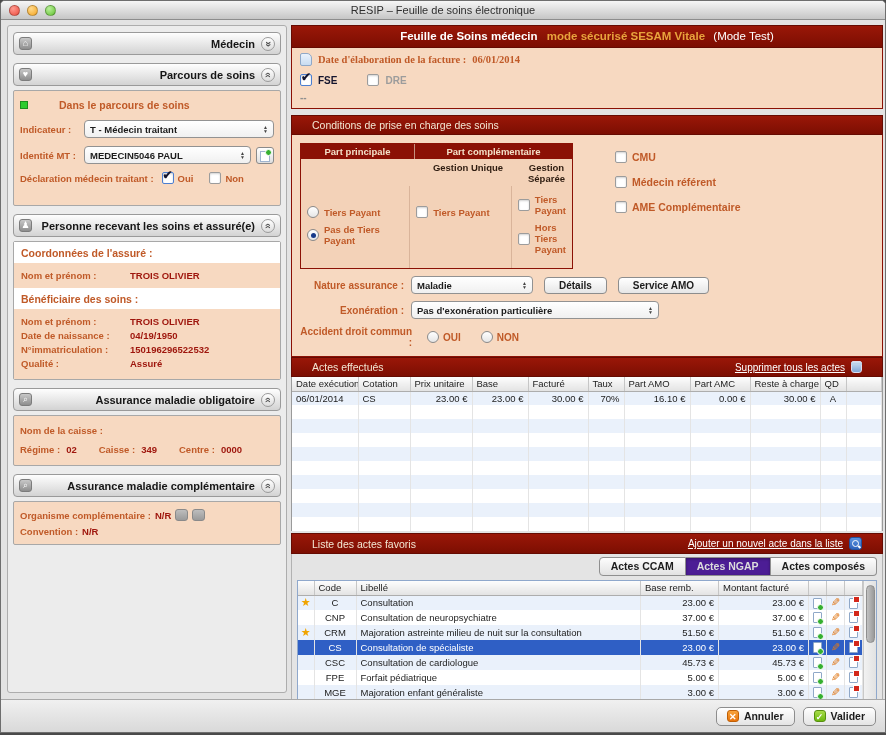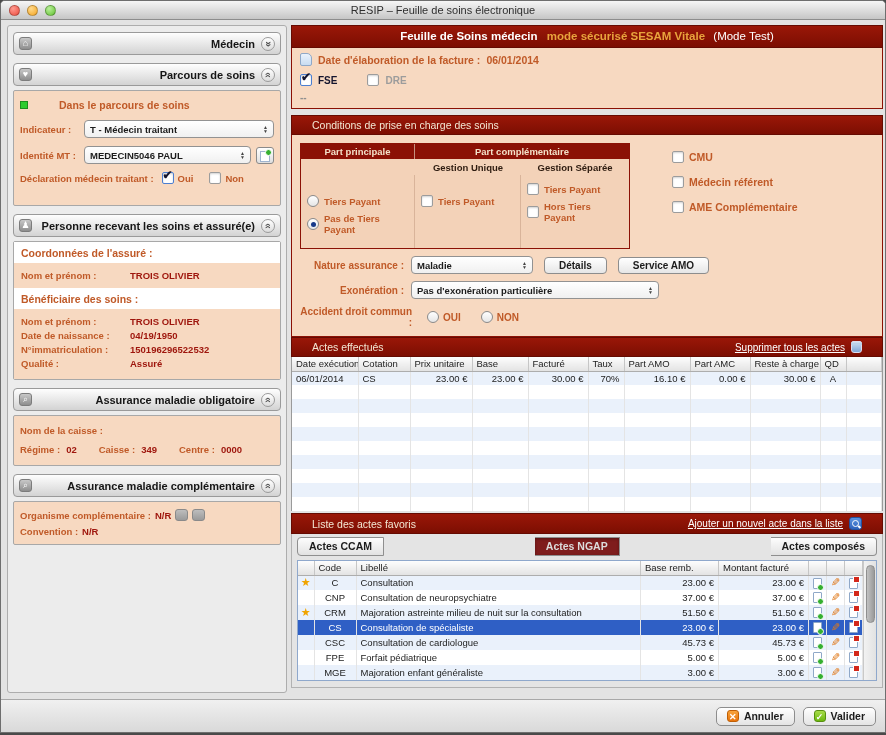--- a/index.html
+++ b/index.html
@@ -60,38 +60,38 @@
 
   
   .fs-header { background:linear-gradient(#9A1708,#7C0E02); border:1px solid #650B02; color:#fff; text-align:center; font-size:11.5px; padding:4px 0 5px; }
   .fs-header .t1 { font-weight:bold; }
   .fs-header .t2 { color:#E8A33D; font-weight:bold; margin-left:6px; }
   .fs-header .t3 { margin-left:5px; }
 
   .facture { background:#F7D9C1; border:1px solid #8B1105; border-top:none; padding:5px 8px 3px; }
   .date-row { display:flex; align-items:center; gap:6px; }
   .cal-icon { width:12px; height:13px; background:linear-gradient(#eaf2fc,#c8dcf2); border:1px solid #8fa8c8; border-radius:2px 5px 2px 2px; }
-  .date-row .txt { color:#C05A28; font-weight:bold; font-size:10.5px; }
+  .date-row .txt { color:#C05A28; font-weight:bold; font-size:10.5px;font-family:Liberation Serif, serif; }
   .fsedre { display:flex; align-items:center; gap:6px; margin:8px 0 2px; }
   .fsedre .flabel { font-size:10px; font-weight:bold; color:#15152e; margin-right:24px; }
   .fsedre .dlabel { font-size:10px; font-weight:bold; color:#9c9c9c; }
   .dashes { color:#8f8f8f; font-weight:bold; font-size:10px; padding:4px 0 2px; }
 
   .spacer { height:6px; }
   .sec-bar { background:linear-gradient(#9A1708,#7C0E02); border:1px solid #650B02; color:#F3E7D3; font-weight:normal; font-size:10.5px; padding:3px 20px; display:flex; align-items:center; gap:6px; }
   .sec-bar .link { margin-left:auto; color:#fff; text-decoration:underline; font-size:10px; cursor:pointer; }
   .trash-icon { width:11px; height:12px; background:linear-gradient(#cfe0f2,#7fa7d8); border:1px solid #dde; border-radius:2px 2px 3px 3px; position:relative; }
   .trash-icon::before { content:""; position:absolute; left:-1px; top:1px; right:-1px; height:2px; background:#bcd2ea; }
   .mag-btn { width:13px; height:13px; border-radius:3px; background:linear-gradient(#5b93e0,#2f63bb); border:1px solid #24519d; position:relative; }
   .mag-btn::before { content:""; position:absolute; left:2px; top:2px; width:5px; height:5px; border:1.5px solid #fff; border-radius:50%; }
   .mag-btn::after { content:""; position:absolute; left:8px; top:8px; width:3px; height:1.5px; background:#fff; transform:rotate(45deg); }
 
   .conditions { background:#F7D9C1; border:1px solid #8B1105; border-top:none; padding:8px 8px 7px; }
   .cond-top { display:flex; align-items:flex-start; }
-  .tp-table { border:1px solid #8B1105; width:330px; font-size:9.5px; background:#F3D2B8; }
+  .tp-table { border:1px solid #8B1105; width:273px; font-size:9.5px; background:#F3D2B8; }
   .tp-hrow { display:flex; background:#8B1105; color:#F3E0C8; font-weight:bold; text-align:center; }
   .tp-hrow .h1 { width:114px; padding:2px 0; border-right:1px solid #c5907e; }
   .tp-hrow .h2 { flex:1; padding:2px 0; }
   .tp-sub { display:flex; color:#2e1c10; font-weight:bold; text-align:center; }
   .tp-sub .s0 { width:114px; }
   .tp-sub .s1 { width:106px; padding:3px 0 2px; }
   .tp-sub .s2 { flex:1; padding:3px 0 2px; }
   .tp-body { display:flex; }
   .tp-col { padding:2px 6px 7px; }
   .tp-col.c0 { width:114px; border-right:1px solid #d9b49a; padding-top:14px; }
@@ -115,25 +115,25 @@
   tr.zebra td { background:#EAF1FB; }
   td.rt, th.rt { text-align:right; }
   td.ct, th.ct { text-align:center; }
 
   .totals { background:#F7D9C1; border:1px solid #8B1105; display:flex; gap:30px; padding:5px 14px 4px; font-size:10.5px; }
   .totals .tl { font-weight:bold; color:#3a2517; }
   .totals .tv { font-weight:bold; color:#241208; margin-left:5px; }
 
   
   .fav-wrap { background:#E4E4E4; border:1px solid #b2b2b2; border-top:none; padding:2px 5px 6px; }
-  .tabs { display:flex; justify-content:space-between; margin:1px 0 4px; }
+  .tabs { display:flex; justify-content:flex-end; margin:1px 0 4px; }
   .tab { background:linear-gradient(#FDFDFD,#E2E2E2); border:1px solid #8f8f8f; border-left:none; padding:2px 11px 3px; font-size:10.5px; font-weight:bold; color:#1c1c1c; }
   .tab:first-child { border-left:1px solid #8f8f8f; border-radius:4px 0 0 4px; }
   .tab:last-child { border-radius:0 4px 4px 0; }
-  .tab.active { background:#7f1d1d; color:#DCDCDC; box-shadow:inset 0 1px 3px rgba(0,0,0,.35); }
+  .tab.active { background:#4c1d95; color:#DCDCDC; box-shadow:inset 0 1px 3px rgba(0,0,0,.35); }
   .fav-outer { border:1px solid #8FA8CC; background:#fff; display:flex; }
   .fav-outer table { flex:1; }
   table.grid td.star { color:#F0A400; font-size:11px; text-align:center; padding:0; }
   table.grid tr.fav-row { cursor:default; }
   table.grid tr.fav-row td { height:15px; }
   tr.selected td { background:#2F5FC5 !important; color:#fff; }
   .ic-doc { display:inline-block; width:9px; height:11px; background:#fff; border:1px solid #8fa8c8; border-radius:1px; position:relative; vertical-align:middle; }
   .ic-doc.green::after { content:""; position:absolute; right:-3px; bottom:-3px; width:5px; height:5px; border-radius:50%; background:#35B030; border:1px solid #fff; }
   .ic-doc.red::after { content:""; position:absolute; right:-3px; top:-3px; width:5px; height:5px; background:#D3281B; border:1px solid #fff; }
   .ic-pencil { color:#E07818; font-size:11px; display:inline-block; transform:scaleX(-1); }

